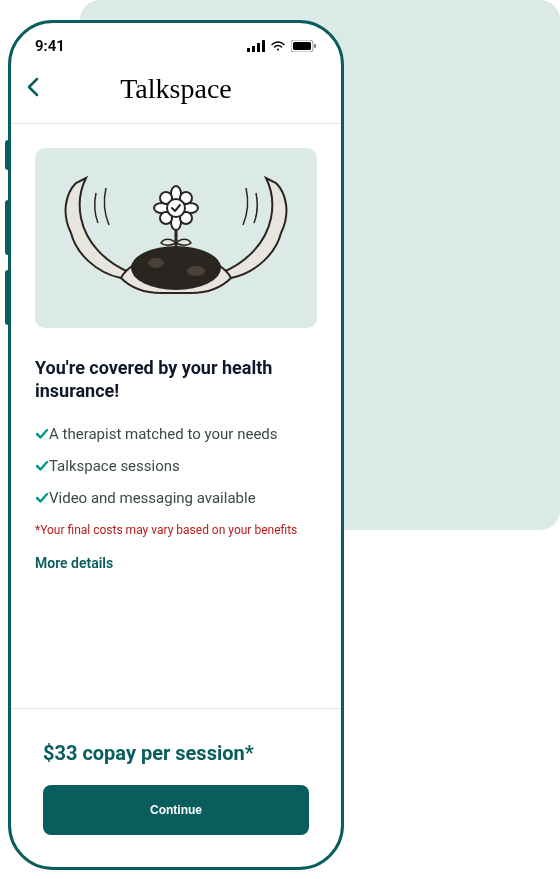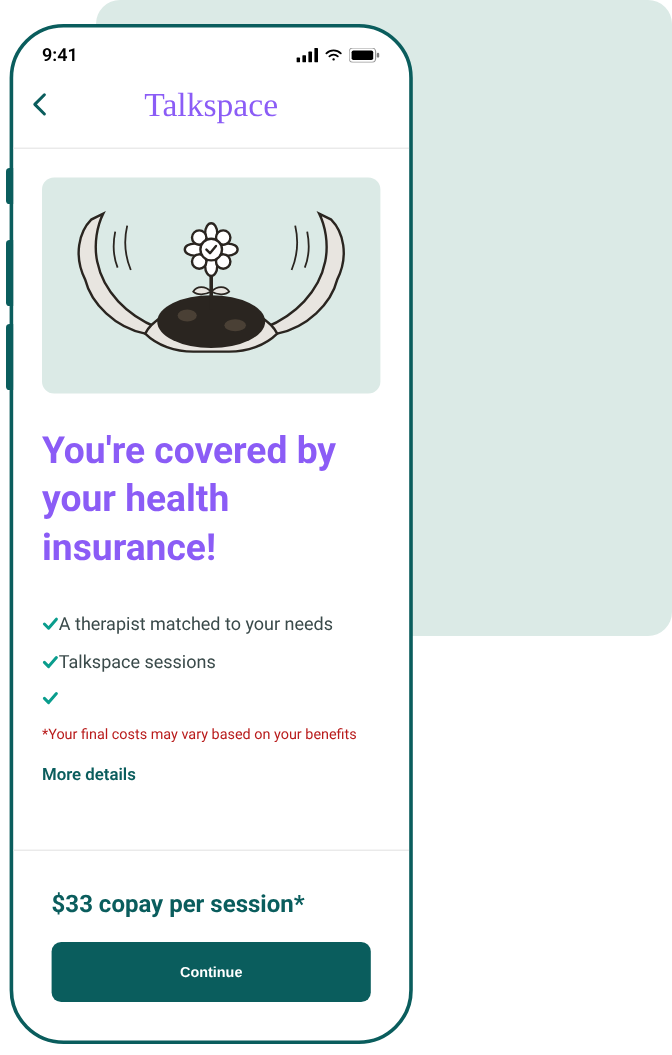--- a/index.html
+++ b/index.html
@@ -78,41 +78,41 @@
       font-size: 24px;
       font-weight: 300;
       cursor: pointer;
     }
     .brand {
       width: 100%;
       text-align: center;
       font-family: Georgia, serif;
       font-size: 28px;
       font-weight: 400;
-      color: #8b5cf6;
+      color: #000000;
     }
     .content {
       padding: 24px 24px 0;
     }
     .hero-image {
       width: 100%;
       height: 180px;
       background: #dbeae6;
       border-radius: 10px;
       display: flex;
       align-items: center;
       justify-content: center;
       margin-bottom: 28px;
     }
     .headline {
-      font-size: 31px;
+      font-size: 18px;
       font-weight: 700;
-      color: #8b5cf6;
+      color: #0f172a;
       line-height: 1.3;
-      margin-bottom: 34px;
+      margin-bottom: 22px;
     }
     .benefits-list {
       list-style: none;
       margin-bottom: 16px;
     }
     .benefits-list li {
       display: flex;
       align-items: center;
       margin-bottom: 14px;
       font-size: 15px;
@@ -247,20 +247,21 @@
       <li>
         <svg class="check-icon" width="14" height="14" viewBox="0 0 14 14">
           <path d="M2 7 L5.5 10.5 L12 3" stroke="#0a9d8d" stroke-width="2.5" fill="none" stroke-linecap="round" stroke-linejoin="round"></path>
         </svg>
         <span>Talkspace sessions</span>
       </li>
       <li>
         <svg class="check-icon" width="14" height="14" viewBox="0 0 14 14">
           <path d="M2 7 L5.5 10.5 L12 3" stroke="#0a9d8d" stroke-width="2.5" fill="none" stroke-linecap="round" stroke-linejoin="round"></path>
         </svg>
+        <span>Video and messaging available</span>
       </li>
     </ul>
 
     <p class="disclaimer">*Your final costs may vary based on your benefits</p>
 
     <a class="more-details">More details</a>
   </div>
 
   <div class="footer">
     <div class="copay">$33 copay per session*</div>

